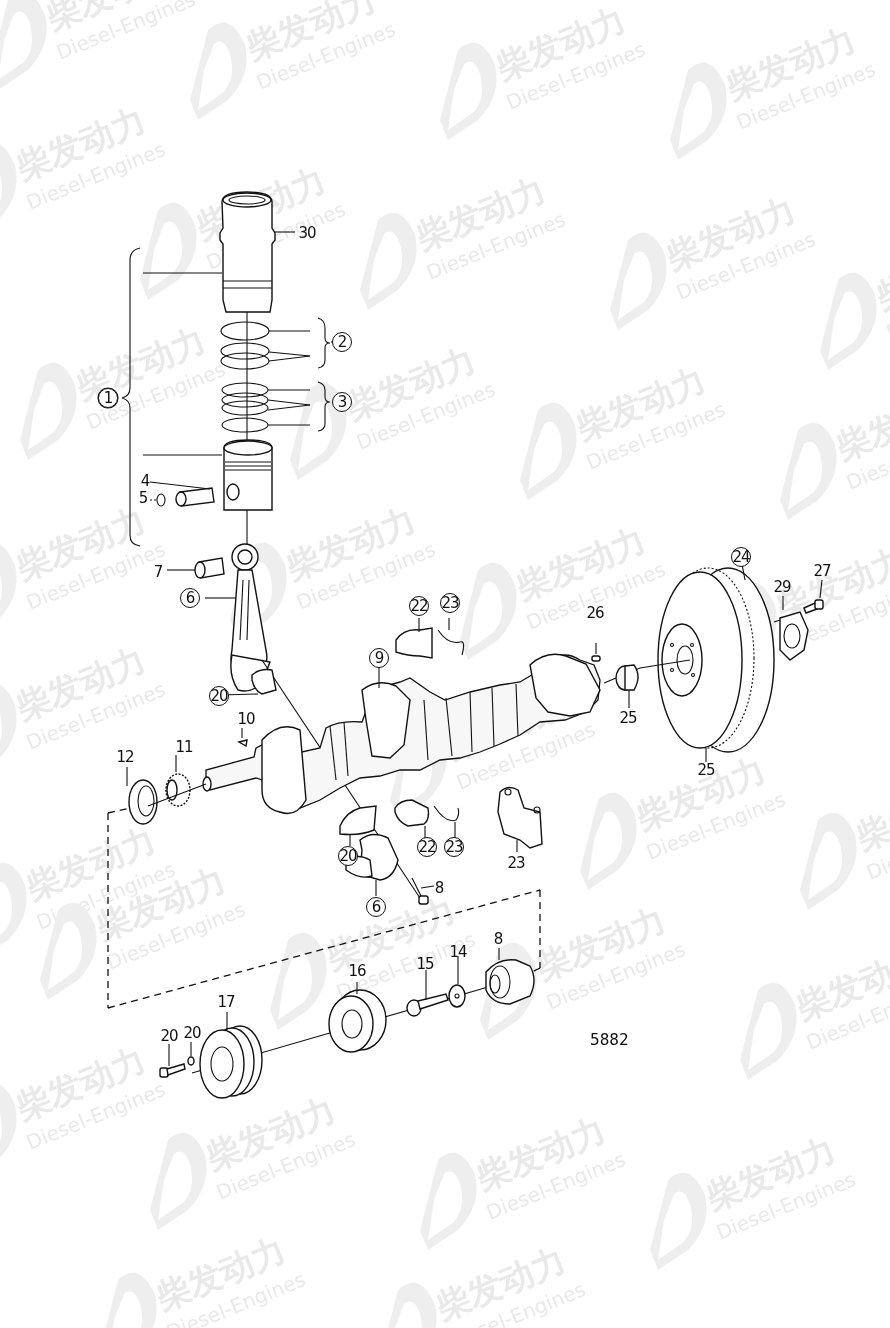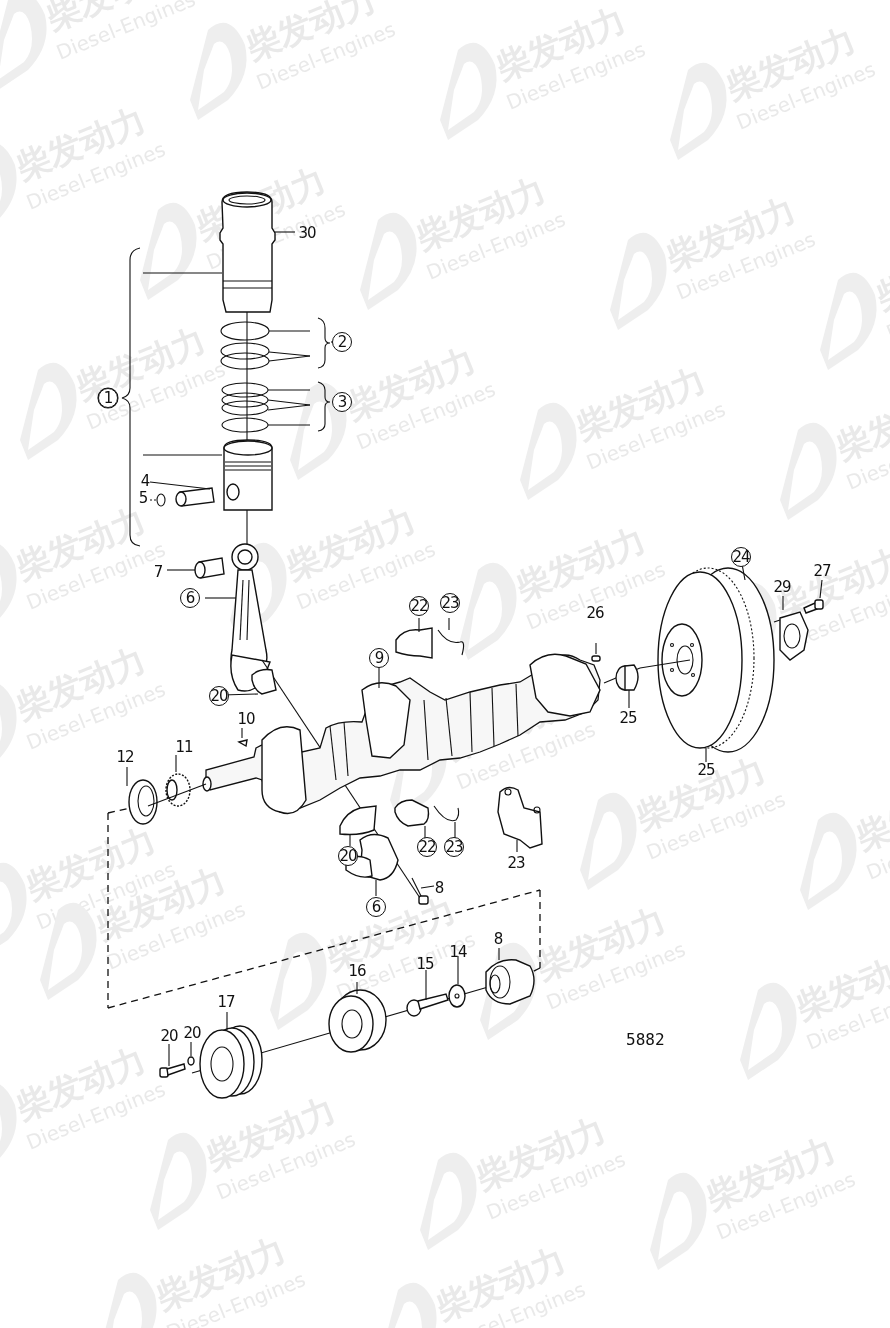--- a/index.html
+++ b/index.html
@@ -5,21 +5,21 @@
     html, body { margin: 0; padding: 0; background: #ffffff; }
     body { width: 890px; height: 1328px; position: relative; overflow: hidden;
            font-family: "DejaVu Sans", sans-serif; }
     #stage { position: absolute; left: 0; top: 0; width: 890px; height: 1328px; }
     .wm { position: absolute; pointer-events: none; }
     .wm-text { font-family: "DejaVu Sans", sans-serif; fill: #e9e9e9; }
     .ln { stroke: #111; stroke-width: 1.1; fill: none; }
     .part { stroke: #111; stroke-width: 1.4; fill: #fff; }
     .part-fill { stroke: #111; stroke-width: 1.3; fill: #f7f7f7; }
     .dash { stroke: #111; stroke-width: 1.3; fill: none; stroke-dasharray: 7 5; }
-    #drawing-number { position: absolute; left: 626px; top: 1030px; font-size: 16px;
+    #drawing-number { position: absolute; left: 590px; top: 1030px; font-size: 16px;
                       font-family: "DejaVu Sans Mono", monospace; color: #111; letter-spacing: 0px; }
   </style>
 </head>
 <body>
 
 <div id="stage">
 
   <svg class="wm" width="890" height="1328" viewBox="0 0 890 1328">
     <defs>
       <g id="wmlogo">

